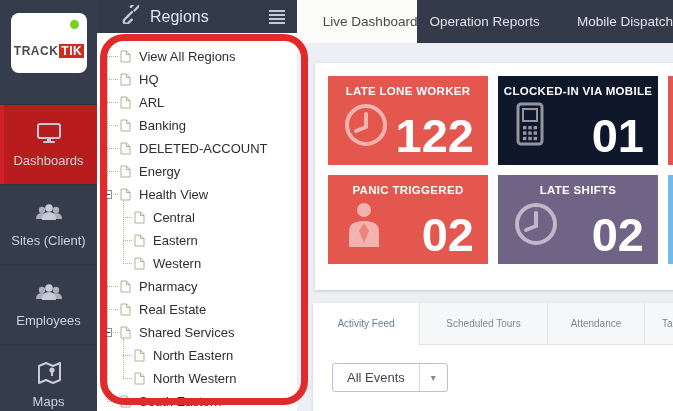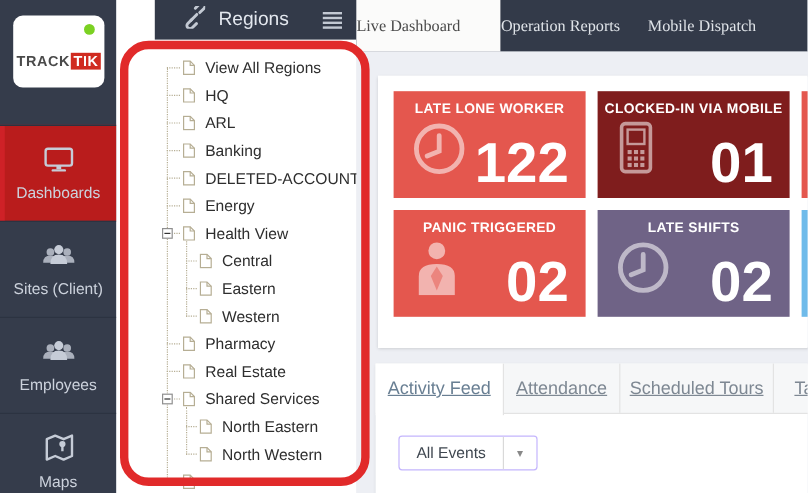--- a/index.html
+++ b/index.html
@@ -21,21 +21,21 @@
   .nav-item { position:relative; height:80px; display:flex; flex-direction:column;
     align-items:center; justify-content:center; gap:9px; cursor:pointer;
     border-top:1px solid #2c3341; }
   .nav-item .nav-label { font-size:13px; color:#ccd2dc; }
   .nav-item.active { background:#b91c1c; }
   .nav-item.active::before { content:""; position:absolute; left:0; top:0; bottom:0;
     width:4px; background:#cf2127; }
   .nav-icon svg { display:block; }
 
   
-  .regions { position:absolute; left:97px; top:0; width:200px; height:411px; background:#ffffff;padding-left:32px; }
+  .regions { position:absolute; left:97px; top:0; width:200px; height:411px; background:#ffffff; }
   .regions-header { height:33px; background:#333a49; display:flex; align-items:center;
     padding:0 12px 0 23px; gap:11px; }
   .regions-title { color:#e3e7ee; font-size:16px; flex:1; }
   .list-icon { width:16px; display:flex; flex-direction:column; gap:2px; cursor:pointer; }
   .list-icon i { display:block; height:2px; background:#c3c9d3; }
 
   .tree { position:relative; padding-top:12px; }
   .tree-row { position:relative; height:23px; line-height:23px; font-size:13px;
     color:#2e2e2e; white-space:nowrap; cursor:pointer; }
   .tree-row .doc { position:absolute; top:5px; }
@@ -56,47 +56,47 @@
   .expander::after { content:""; position:absolute; left:1px; right:1px; top:3px;
     border-top:1px solid #333; }
 
   
   .annotation { position:absolute; left:100px; top:34px; width:208px; height:371px;
     border:7px solid #e12a2a; border-radius:24px; z-index:60; pointer-events:none; }
 
   
   .main { position:absolute; left:297px; top:0; right:0; height:411px; }
   .topbar { height:43px; background:#333a49; display:flex; }
-  .toptab { line-height:43px; text-align:left; font-size:13.5px; color:#dfe3e8; cursor:pointer;font-family:Liberation Serif, serif; }
+  .toptab { line-height:43px; text-align:right; font-size:13.5px; color:#dfe3e8; cursor:pointer; }
   .toptab.t0 { width:122px; }
   .toptab.t1 { width:124px; }
   .toptab.t2 { width:135px; }
   .toptab.active { background:#fbfbfa; color:#4a4a4a; }
   .content { position:absolute; left:0; top:43px; right:0; bottom:0; background:#edeff4; }
 
   .tiles-card { position:absolute; left:18px; top:20px; width:380px; height:227px;
     background:#ffffff; box-shadow:0 1px 3px rgba(0,0,0,.18); padding:13px; }
   .tiles-grid { display:grid; grid-template-columns:160px 160px 160px;
     grid-template-rows:89px 89px; gap:10px; }
   .tile { position:relative; color:#fff; overflow:hidden; }
   .tile-red { background:#e4574e; }
-  .tile-blue { background:#7f1d1d; }
+  .tile-blue { background:#0f172a; }
   .tile-purple { background:#6f6386; }
   .tile-lightblue { background:#6fbbea; }
   .tile .tile-label { position:absolute; top:9px; left:0; right:0; text-align:center;
     font-size:11.5px; font-weight:bold; letter-spacing:.3px; }
   .tile .tile-value { position:absolute; right:14px; bottom:2px; font-size:47px;
     font-weight:bold; }
   .tile .tile-icon { position:absolute; left:15px; bottom:13px; opacity:.55; }
 
   .lower-card { position:absolute; left:16px; top:260px; width:382px; bottom:-4px;
     background:#ffffff; box-shadow:0 1px 3px rgba(0,0,0,.15); }
   .lower-tabs { display:flex; height:42px; border-bottom:1px solid #e3e3e3; background:#f6f7f8; }
-  .ltab { line-height:42px; text-align:center; font-size:15px; color:#7e8893;
-    border-right:1px solid #e3e3e3; cursor:pointer;text-decoration:underline; }
+  .ltab { line-height:42px; text-align:center; font-size:10px; color:#7e8893;
+    border-right:1px solid #e3e3e3; cursor:pointer; }
   .ltab.l0 { width:107px; }
   .ltab.l1 { width:97px; }
   .ltab.l2 { width:128px; }
   .ltab.l3 { flex:1; text-align:left; padding-left:17px; border-right:none; }
   .ltab.active { background:#ffffff; color:#697f93; height:43px; }
   .lower-body { position:relative; padding:18px 0 0 19px; height:102px; }
   .dropdown { display:inline-flex; align-items:stretch; border:1px solid #c4b5fd;
     border-radius:3px; background:#fff; height:29px; cursor:pointer; }
   .dropdown .dd-label { padding:0 14px; line-height:27px; font-size:13px; color:#3f4750; }
   .dropdown .dd-caret { width:28px; border-left:1px solid #d9d9d9; display:flex;
@@ -242,21 +242,21 @@
             <path d="M1,1 h5.5 l3.5,3.5 V12 H1 Z" fill="#ffffff" stroke="#b6ae94" stroke-width="1"></path>
             <path d="M6.5,1 V4.5 H10" fill="none" stroke="#b6ae94" stroke-width="1"></path>
           </svg><span class="lbl">North Eastern</span></div>
         <div class="tree-row lvl1"><svg width="11" height="13" class="doc">
             <path d="M1,1 h5.5 l3.5,3.5 V12 H1 Z" fill="#ffffff" stroke="#b6ae94" stroke-width="1"></path>
             <path d="M6.5,1 V4.5 H10" fill="none" stroke="#b6ae94" stroke-width="1"></path>
           </svg><span class="lbl">North Western</span></div>
         <div class="tree-row lvl0"><svg width="11" height="13" class="doc">
             <path d="M1,1 h5.5 l3.5,3.5 V12 H1 Z" fill="#ffffff" stroke="#b6ae94" stroke-width="1"></path>
             <path d="M6.5,1 V4.5 H10" fill="none" stroke="#b6ae94" stroke-width="1"></path>
-          </svg></div>
+          </svg><span class="lbl">South Eastern</span></div>
       </div>
   </div>
 
   <div class="main">
     <div class="topbar">
       <div class="toptab t0 active">Live Dashboard</div>
       <div class="toptab t1">Operation Reports</div>
       <div class="toptab t2">Mobile Dispatch</div>
     </div>
 
@@ -317,22 +317,22 @@
             </span>
             <div class="tile-value">02</div>
           </div>
           <div class="tile tile-lightblue"></div>
         </div>
       </div>
 
       <div class="lower-card">
         <div class="lower-tabs">
           <div class="ltab l0 active">Activity Feed</div>
+          <div class="ltab l2">Scheduled Tours</div>
           <div class="ltab l1">Attendance</div>
-          <div class="ltab l2">Scheduled Tours</div>
           <div class="ltab l3">Ta</div>
         </div>
         <div class="lower-body">
           <div class="dropdown">
             <span class="dd-label">All Events</span>
             <span class="dd-caret">▾</span>
           </div>
           
         </div>
       </div>

